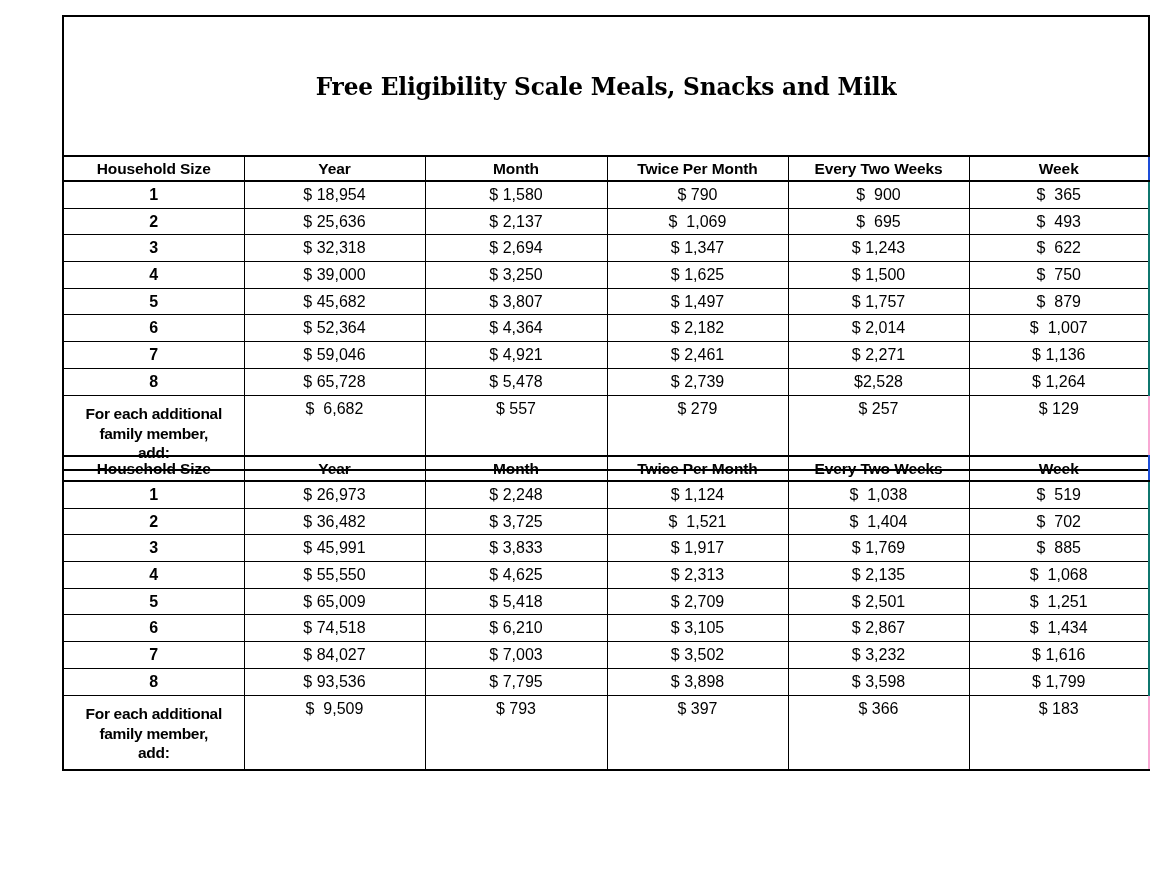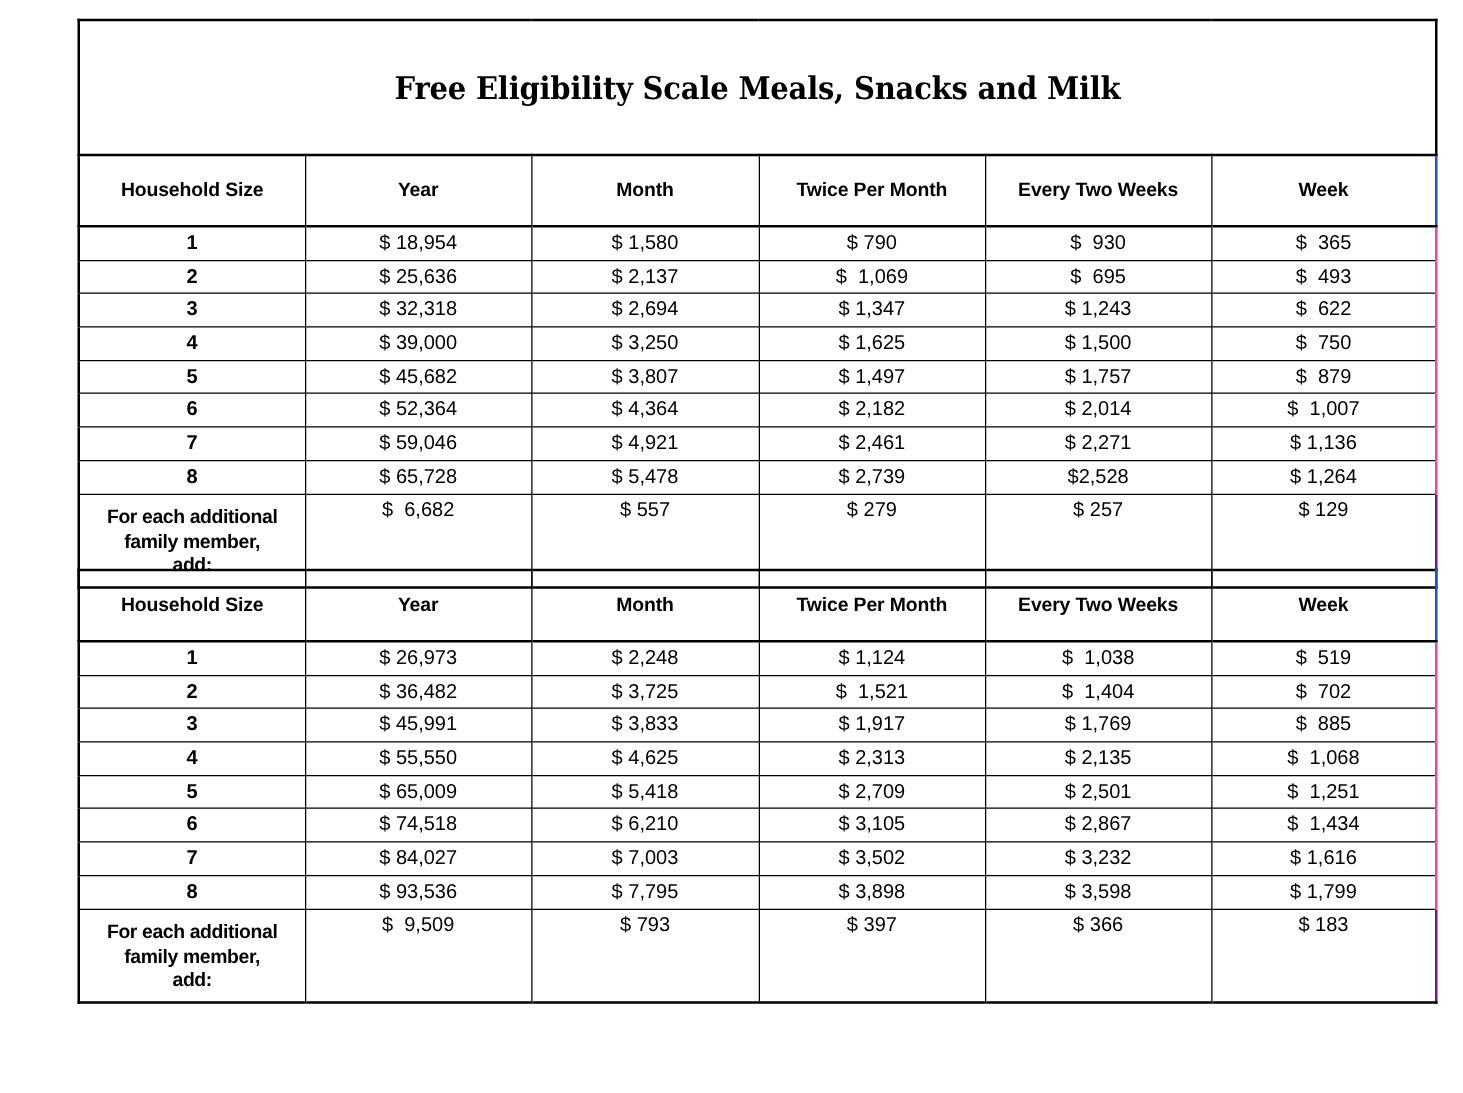--- a/index.html
+++ b/index.html
@@ -33,21 +33,21 @@
 
   #table-free     { top: 15px; }
   #table-reduced  { top: 455px; }
 
   
   .title-cell {
     border: 2px solid #000;
     height: 106px;
     text-align: center;
     vertical-align: middle;
-    padding: 0 10px;
+    padding: 16px 10px;
   }
   #table-reduced .title-cell {
     height: 107px;
   }
   .title-text {
     font-family: "DejaVu Serif", "Liberation Serif", serif;
     font-weight: bold;
     font-size: 25px;
     line-height: 33px;
     letter-spacing: -0.2px;
@@ -60,42 +60,42 @@
   .hdr-row th {
     border-left: 1.5px solid #000;
     border-right: 1.5px solid #000;
     border-top: 2.5px solid #000;
     border-bottom: 2.5px solid #000;
     height: 23px;
     font-size: 15.5px;
     font-weight: bold;
     text-align: center;
     vertical-align: middle;
-    padding: 16px;
+    padding: 0;
     letter-spacing: -0.1px;
   }
   .hdr-row th:first-child { border-left: 2px solid #000; }
   .hdr-row th:last-child  { border-right: 2px solid #1d4ed8; }
 
   
   .data-row td {
     border: 1.5px solid #000;
     height: 25.7px;
     font-size: 16px;
     font-weight: normal;
     text-align: center;
     vertical-align: middle;
     padding: 0;
     white-space: pre;
   }
   .data-row td:first-child {
     border-left: 2px solid #000;
     font-weight: bold;
   }
-  .data-row td:last-child { border-right: 2px solid #ec4899; }
+  .data-row td:last-child { border-right: 2px solid #0f766e; }
 
   
   .add-row td {
     border: 1.5px solid #000;
     border-bottom: 2.5px solid #000;
     height: 68px;
     font-size: 16px;
     text-align: center;
     vertical-align: top;
     padding-top: 4px;
@@ -104,21 +104,21 @@
   .add-row td:first-child {
     border-left: 2px solid #000;
     font-weight: bold;
     font-size: 15.5px;
     line-height: 19.5px;
     letter-spacing: -0.3px;
     vertical-align: middle;
     padding-top: 4px;
     white-space: pre-line;
   }
-  .add-row td:last-child { border-right: 2px solid #701a75; }
+  .add-row td:last-child { border-right: 2px solid #f9a8d4; }
 
   
   col.c0 { width: 181px; }
   col.c1 { width: 181px; }
   col.c2 { width: 182px; }
   col.c3 { width: 181px; }
   col.c4 { width: 181px; }
   col.c5 { width: 180px; }
 </style>
 </head>
@@ -148,21 +148,21 @@
         <th>Twice Per Month</th>
         <th>Every Two Weeks</th>
         <th>Week</th>
       </tr>
 
       <tr class="data-row">
         <td>1</td>
         <td>$ 18,954</td>
         <td>$ 1,580</td>
         <td>$ 790</td>
-        <td>$  930</td>
+        <td>$  900</td>
         <td>$  365</td>
       </tr>
       <tr class="data-row">
         <td>2</td>
         <td>$ 25,636</td>
         <td>$ 2,137</td>
         <td>$  1,069</td>
         <td>$  695</td>
         <td>$  493</td>
       </tr>

